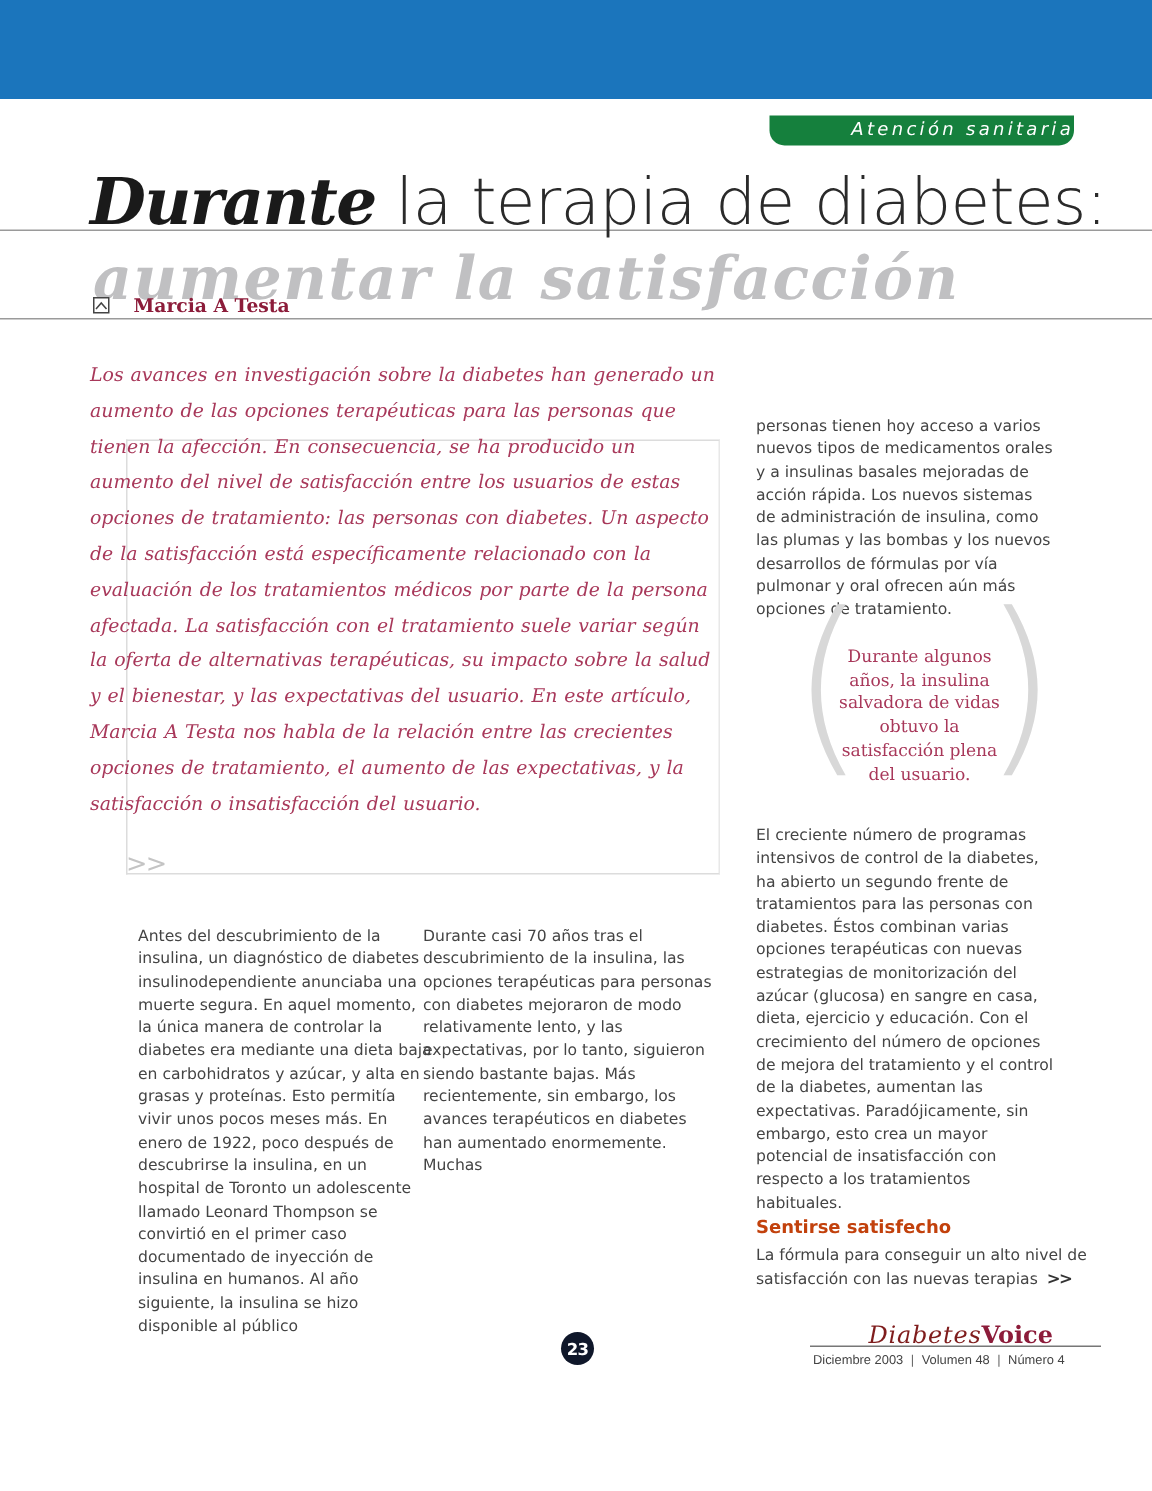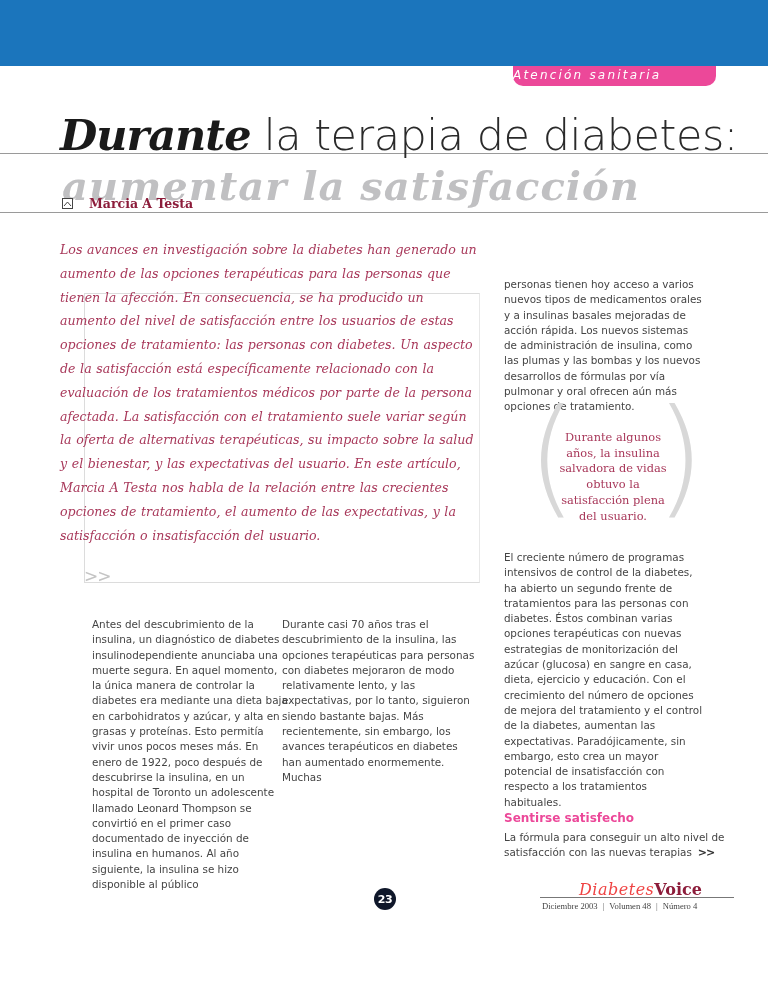--- a/index.html
+++ b/index.html
@@ -6,29 +6,29 @@
     body {
       width: 768px; height: 994px; position: relative; overflow: hidden;
       background: #ffffff;
       font-family: "DejaVu Sans", sans-serif;
     }
     .top-band {
       position: absolute; left: 0; top: 0; width: 768px; height: 66px;
       background: #1b75bc;
     }
     .section-tab {
-      position: absolute; left: 513px; top: 66px; width: 203px; height: 20px;
-      background: #ec4899;
+      position: absolute; left: 513px; top: 77px; width: 203px; height: 20px;
+      background: #15803d;
       border-radius: 0 0 10px 10px;
       color: #ffffff;
       font-family: "DejaVu Sans", sans-serif;
       font-style: italic;
       font-size: 12px;
       letter-spacing: 2.2px;
-      text-align: left;
+      text-align: right;
       line-height: 18px;
     }
     .title-rule {
       position: absolute; left: 0; width: 768px; height: 1px; background: #9a9a9a;
     }
     .title-line1 {
       position: absolute; left: 60px; top: 112px; white-space: nowrap;
       font-size: 43px; line-height: 46px; color: #222;
     }
     .title-bold {
@@ -95,45 +95,45 @@
     .paren-left { left: 0px; }
     .paren-right { left: 128px; }
     .quote-text {
       position: absolute; left: 26px; top: 31px; width: 120px;
       font-family: "DejaVu Serif", serif; font-size: 11.4px; line-height: 15.7px;
       color: #a8385a; text-align: center;
     }
     .subhead {
       position: absolute; left: 504px; top: 811px;
       font-family: "DejaVu Sans", sans-serif; font-weight: bold;
-      font-size: 12px; color: #ec4899;
+      font-size: 12px; color: #c2410c;
     }
     .col3c { left: 504px; top: 830px; width: 230px; }
     .cont-arrow {
       font-family: "DejaVu Sans", sans-serif; font-weight: bold; font-size: 11px; color: #333;
       margin-left: 6px; letter-spacing: -1px;
     }
     .page-number {
       position: absolute; left: 374px; top: 888px; width: 22px; height: 22px;
       border-radius: 50%; background: #0f172a; color: #fff;
       font-family: "DejaVu Sans", sans-serif; font-weight: bold; font-size: 11px;
       display: flex; align-items: center; justify-content: center; letter-spacing: -0.5px;
     }
     .footer-logo {
       position: absolute; left: 579px; top: 881px; white-space: nowrap;
       font-family: "DejaVu Serif", serif; font-style: italic; font-size: 16px; line-height: 18px;
     }
-    .logo-a { color: #ef4444; font-weight: normal; letter-spacing: 0.5px; }
+    .logo-a { color: #7f1d1d; font-weight: normal; letter-spacing: 0.5px; }
     .logo-b { color: #8c1c3a; font-weight: bold; font-style: normal; }
     .footer-rule {
       position: absolute; left: 540px; top: 897px; width: 194px; height: 1px; background: #777;
     }
     .footer-meta {
       position: absolute; left: 542px; top: 901px; white-space: nowrap;
-      font-family: Liberation Serif, serif; font-size: 8.6px; color: #444;
+      font-family: Liberation Sans, sans-serif; font-size: 8.6px; color: #444;
       display: flex; gap: 5px; align-items: center;
     }
     .sep { color: #666; }
   </style>
 </head>
 <body>
 
 <div class="top-band"></div>
 <div class="section-tab">Atención sanitaria</div>
 

